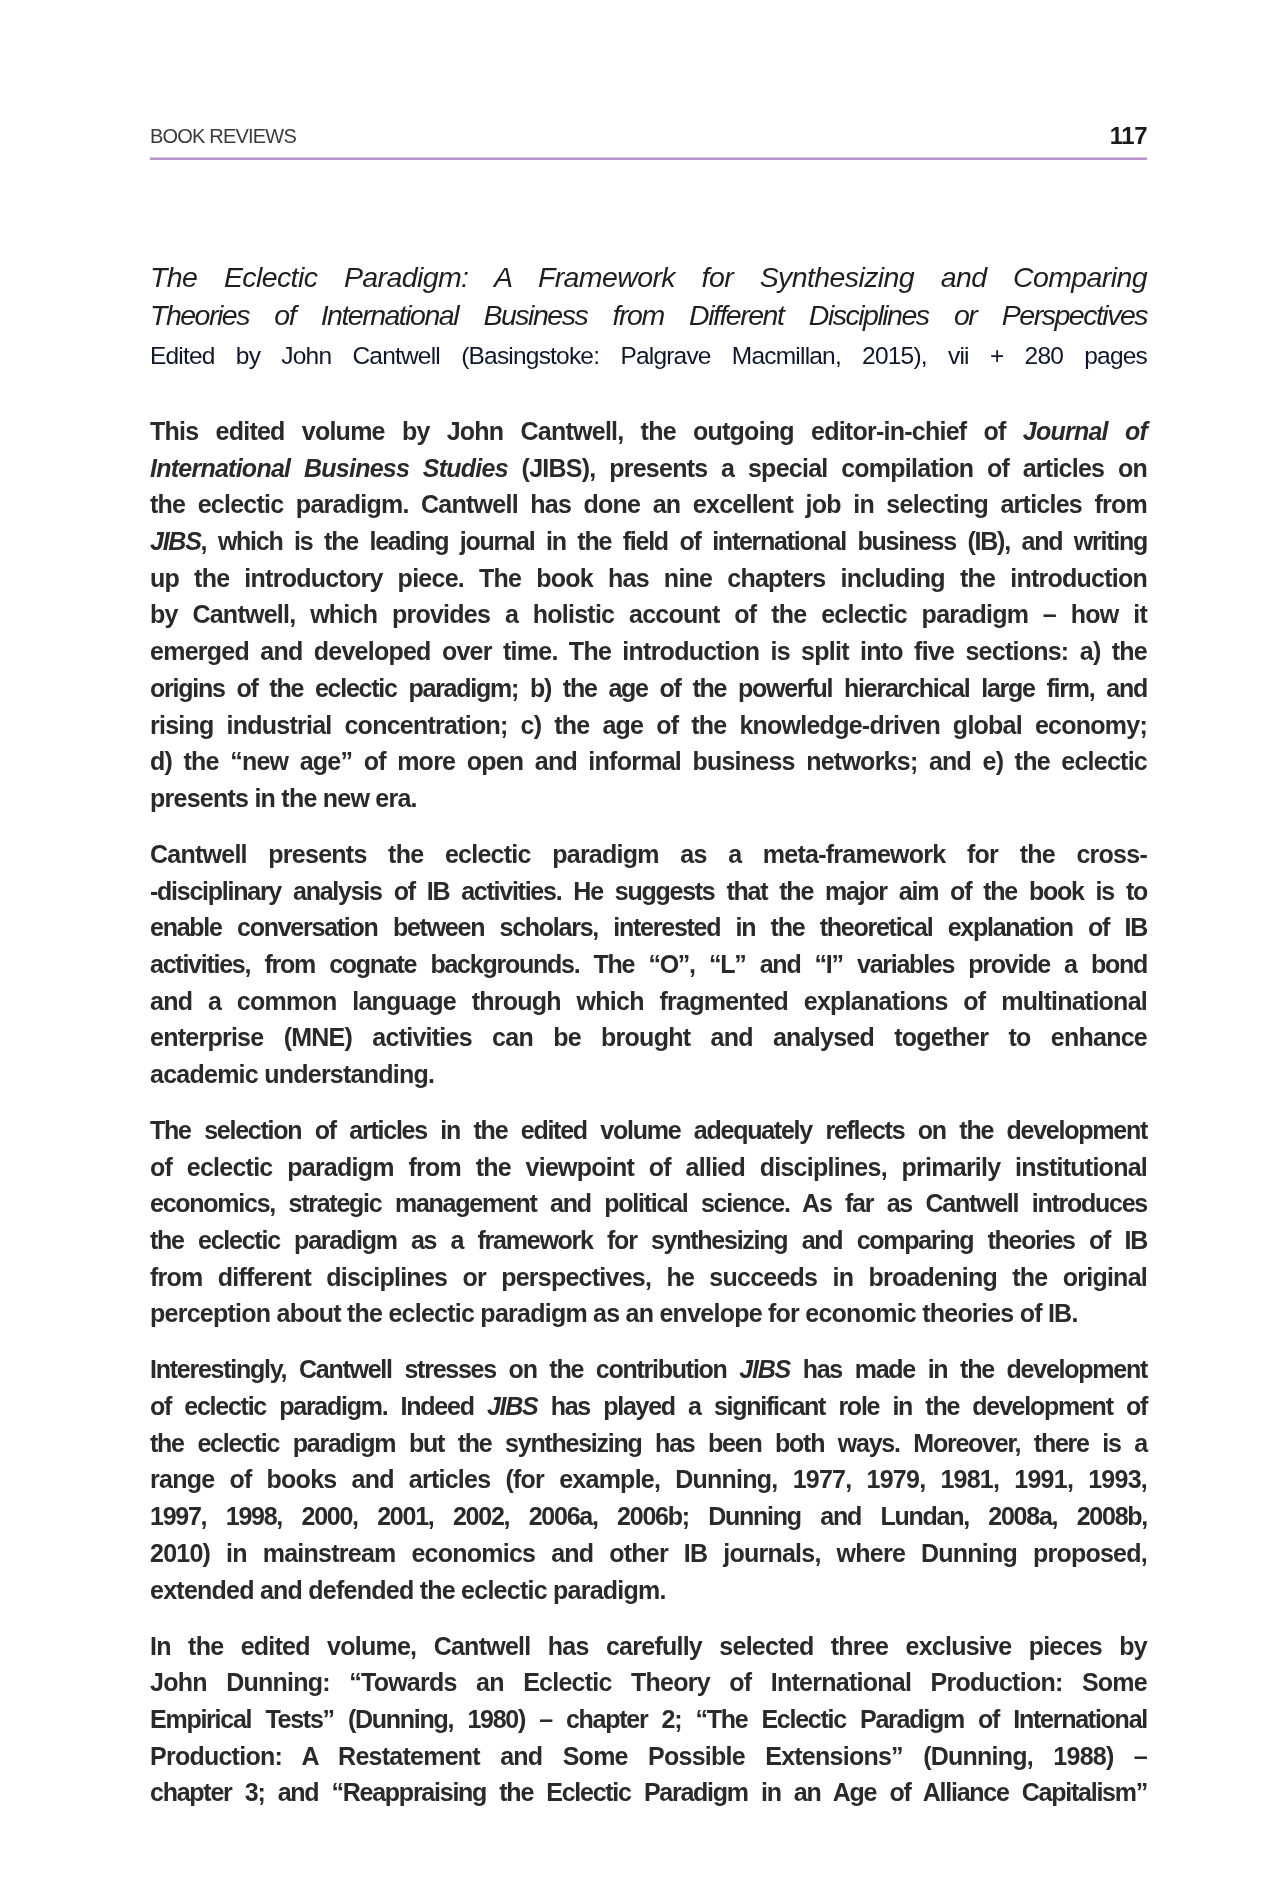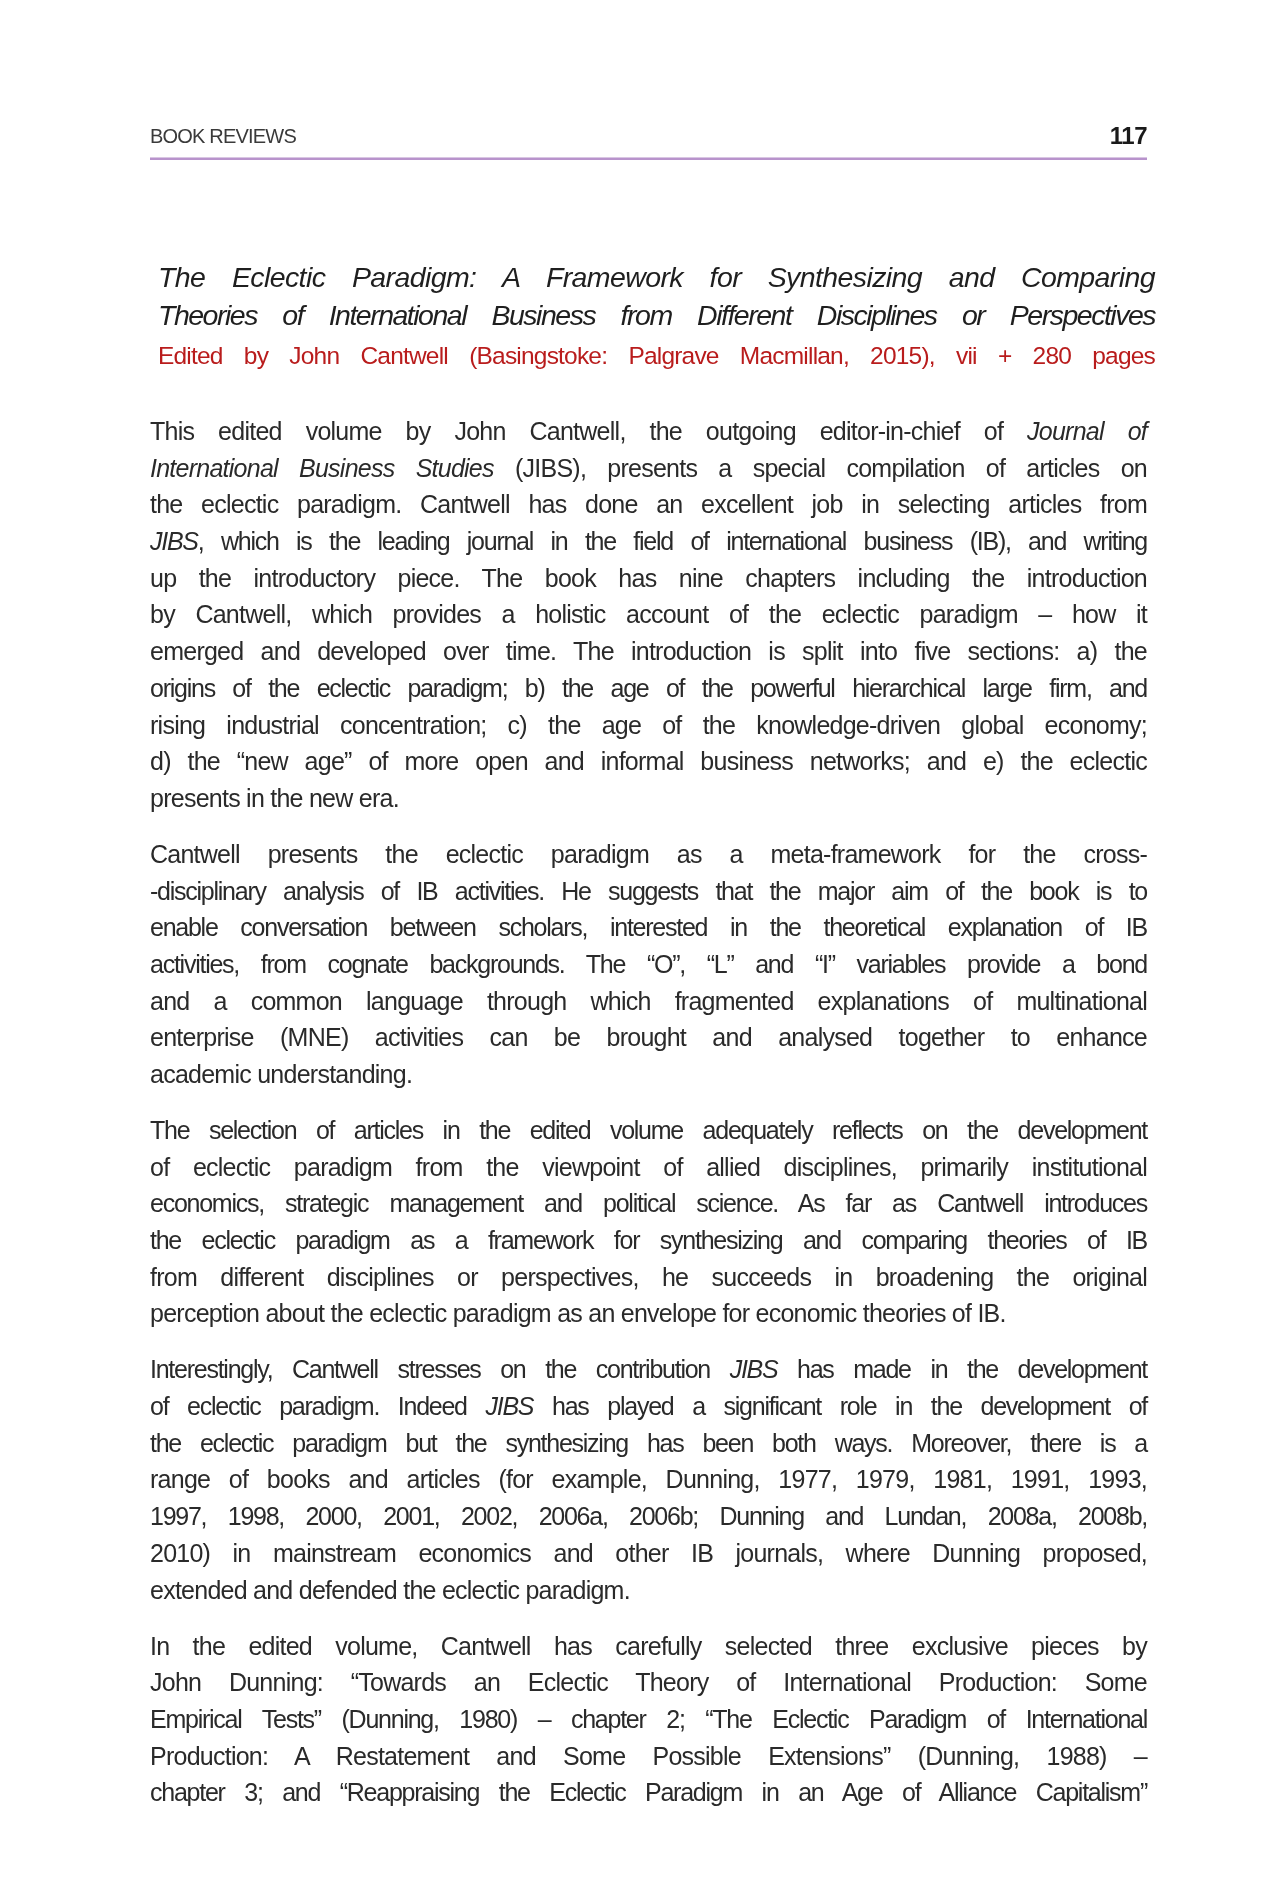--- a/index.html
+++ b/index.html
@@ -50,53 +50,54 @@
     left: 0;
     width: 997px;
     height: 3px;
     background: #b893cc;
     border-top: 1px solid #d9c6e3;
     box-sizing: border-box;
   }
   .title-block {
     position: absolute;
     top: 258px;
-    left: 8px;
+    left: 0;
     width: 997px;
   }
   .title-line {
     font-style: italic;
     font-size: 28.5px;
     line-height: 38px;
     height: 38px;
     color: #1f1f1f;
     text-align: justify;
     text-align-last: justify;
     white-space: nowrap;
     letter-spacing: -0.6px;
   }
   .title-line.tight { letter-spacing: -1.5px; }
   .edited-line {
     margin-top: 5px;
     font-size: 24.5px;
     line-height: 34px;
-    color: #b91c1c;
+    color: #0f172a;
     text-align: justify;
     text-align-last: justify;
     white-space: nowrap;
     letter-spacing: -0.8px;
   }
   .body {
     position: absolute;
     top: 413px;
     left: 0;
     width: 997px;
   }
   .para {
     margin: 0 0 19.3px 0;
+    font-weight: bold;
   }
   .line {
     font-size: 25px;
     line-height: 36.7px;
     height: 36.7px;
     text-align: justify;
     text-align-last: justify;
     white-space: nowrap;
     overflow: visible;
     color: #2a2a2a;

